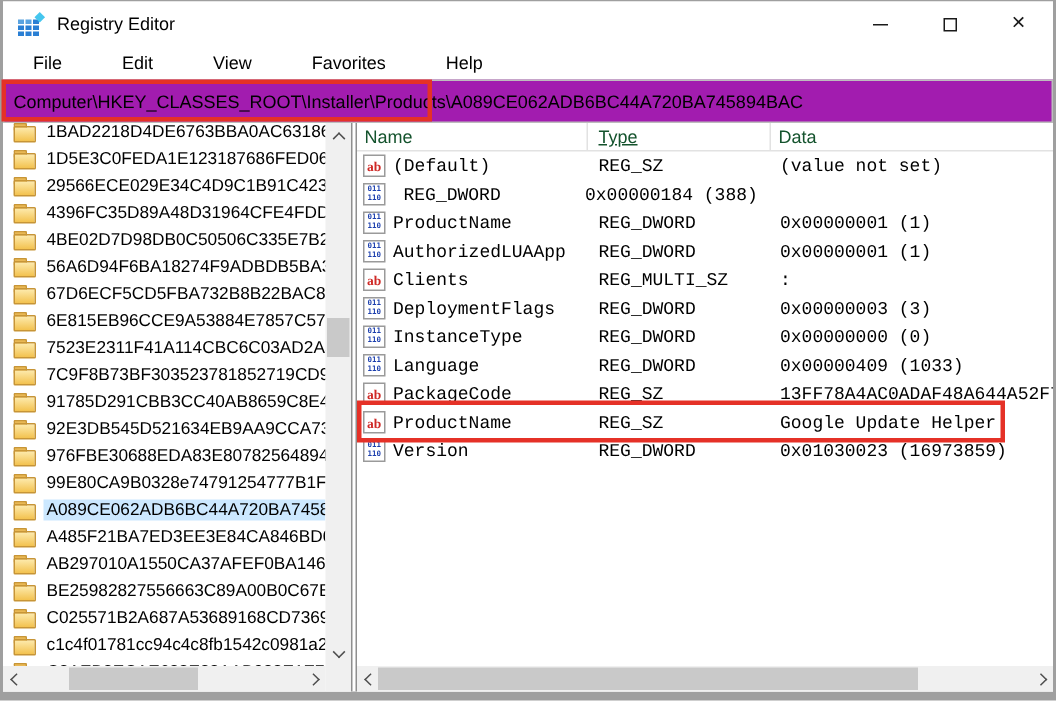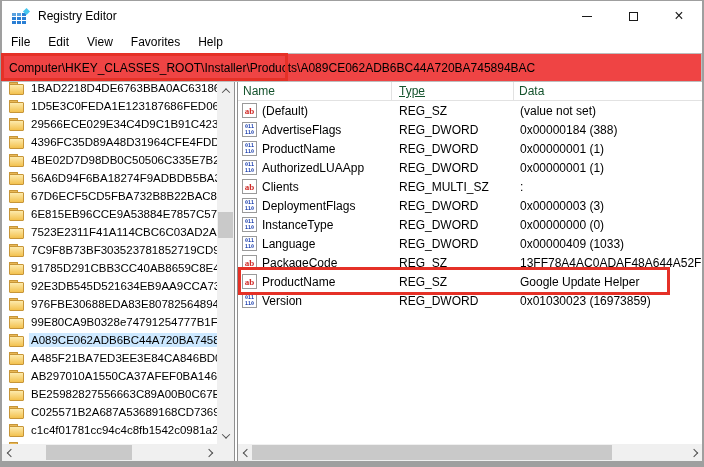--- a/index.html
+++ b/index.html
@@ -20,26 +20,26 @@
                    background: #45c6ee; transform: rotate(45deg); }
   .wtitle { font-size: 12px; margin-left: 9px; white-space: nowrap; }
   .controls { margin-left: auto; display: flex; height: 100%; }
   .ctrl { width: 46px; display: flex; align-items: center; justify-content: center; }
   .glyph-min { width: 10px; height: 1px; background: #1a1a1a; }
   .glyph-max { width: 9px; height: 9px; border: 1px solid #1a1a1a; background: #fff; }
   .glyph-close { font-size: 16px; line-height: 16px; color: #1a1a1a; font-weight: 400; }
 
   
   .menubar { height: 22px; flex: none; display: flex; align-items: center; font-size: 12px; background: #fff; }
-  .menu-item { padding: 2px 9px; white-space: nowrap; }
+  .menu-item { padding: 2px 20px; white-space: nowrap; }
   .menu-item:first-child { margin-left: 0; }
 
   
   .addressbar { height: 29px; flex: none; position: relative; }
-  .address-input { position: absolute; inset: 0; border: 1px solid #bdbdbd; background: #ef4444;
+  .address-input { position: absolute; inset: 0; border: 1px solid #bdbdbd; background: #a21caf;
                    font-size: 12px; display: flex; align-items: center; padding-left: 6px;
                    white-space: nowrap; overflow: hidden; }
 
   
   .main { flex: 1; display: flex; min-height: 0; position: relative; }
   .left-panel { width: 233px; flex: none; position: relative; background: #fff;
                 border-right: 1px solid #8f8f8f; }
   .right-panel { flex: 1; position: relative; background: #fff; margin-left: 2px;
                  border-left: 1px solid #8f8f8f; overflow: hidden; }
 
@@ -80,21 +80,21 @@
   .right-panel .hthumb { left: 14px; width: 360px; }
 
   
   .list-header { height: 19px; display: flex; align-items: center; font-size: 12px;
                  color: #14532d; border-bottom: 1px solid #e2e2e2; }
   .lh-name { width: 154px; padding-left: 5px; border-right: 1px solid #e2e2e2; height: 100%;
              display: flex; align-items: center; }
   .lh-type { width: 122px; padding-left: 7px; border-right: 1px solid #e2e2e2; height: 100%;
              display: flex; align-items: center; text-decoration: underline; }
   .lh-data { flex: 1; padding-left: 5px; height: 100%; display: flex; align-items: center; }
-  .value-rows { position: absolute; left: 0; top: 19px; right: 0; bottom: 17px; overflow: hidden; }
+  .value-rows { position: absolute; left: 0; top: 19px; right: 0; bottom: 17px; overflow: hidden; font-family: Liberation Mono, monospace; }
   .value-row { height: 19px; display: flex; align-items: center; font-size: 12px; }
   .vicon-cell { width: 24px; flex: none; display: flex; justify-content: flex-start; padding-left: 4px; }
   .vicon { width: 15px; height: 15px; border: 1px solid #9a9a9a; background: #fff; flex: none;
            display: flex; flex-direction: column; align-items: center; justify-content: center;
            overflow: hidden; }
   .vicon.ab::before { content: "ab"; color: #cf2a27; font-size: 9px; line-height: 10px;
                       font-family: "Liberation Serif", serif; font-weight: bold; }
   .vicon.dword { font-family: "DejaVu Sans Mono", monospace; }
   .vicon.dword::before { content: "011"; color: #1c3fae; font-size: 5px; line-height: 5.5px; font-weight: bold; }
   .vicon.dword::after  { content: "110"; color: #1c3fae; font-size: 5px; line-height: 5.5px; font-weight: bold; }
@@ -279,21 +279,20 @@
       <span class="vicon ab"></span>
     </span>
     <span class="vr-name">(Default)</span>
     <span class="vr-type">REG_SZ</span>
     <span class="vr-data">(value not set)</span>
   </div>
             <div class="value-row">
     <span class="vicon-cell">
       <span class="vicon dword"></span>
     </span>
-    <span class="vr-name">AdvertiseFlags</span>
     <span class="vr-type">REG_DWORD</span>
     <span class="vr-data">0x00000184 (388)</span>
   </div>
             <div class="value-row">
     <span class="vicon-cell">
       <span class="vicon dword"></span>
     </span>
     <span class="vr-name">ProductName</span>
     <span class="vr-type">REG_DWORD</span>
     <span class="vr-data">0x00000001 (1)</span>

